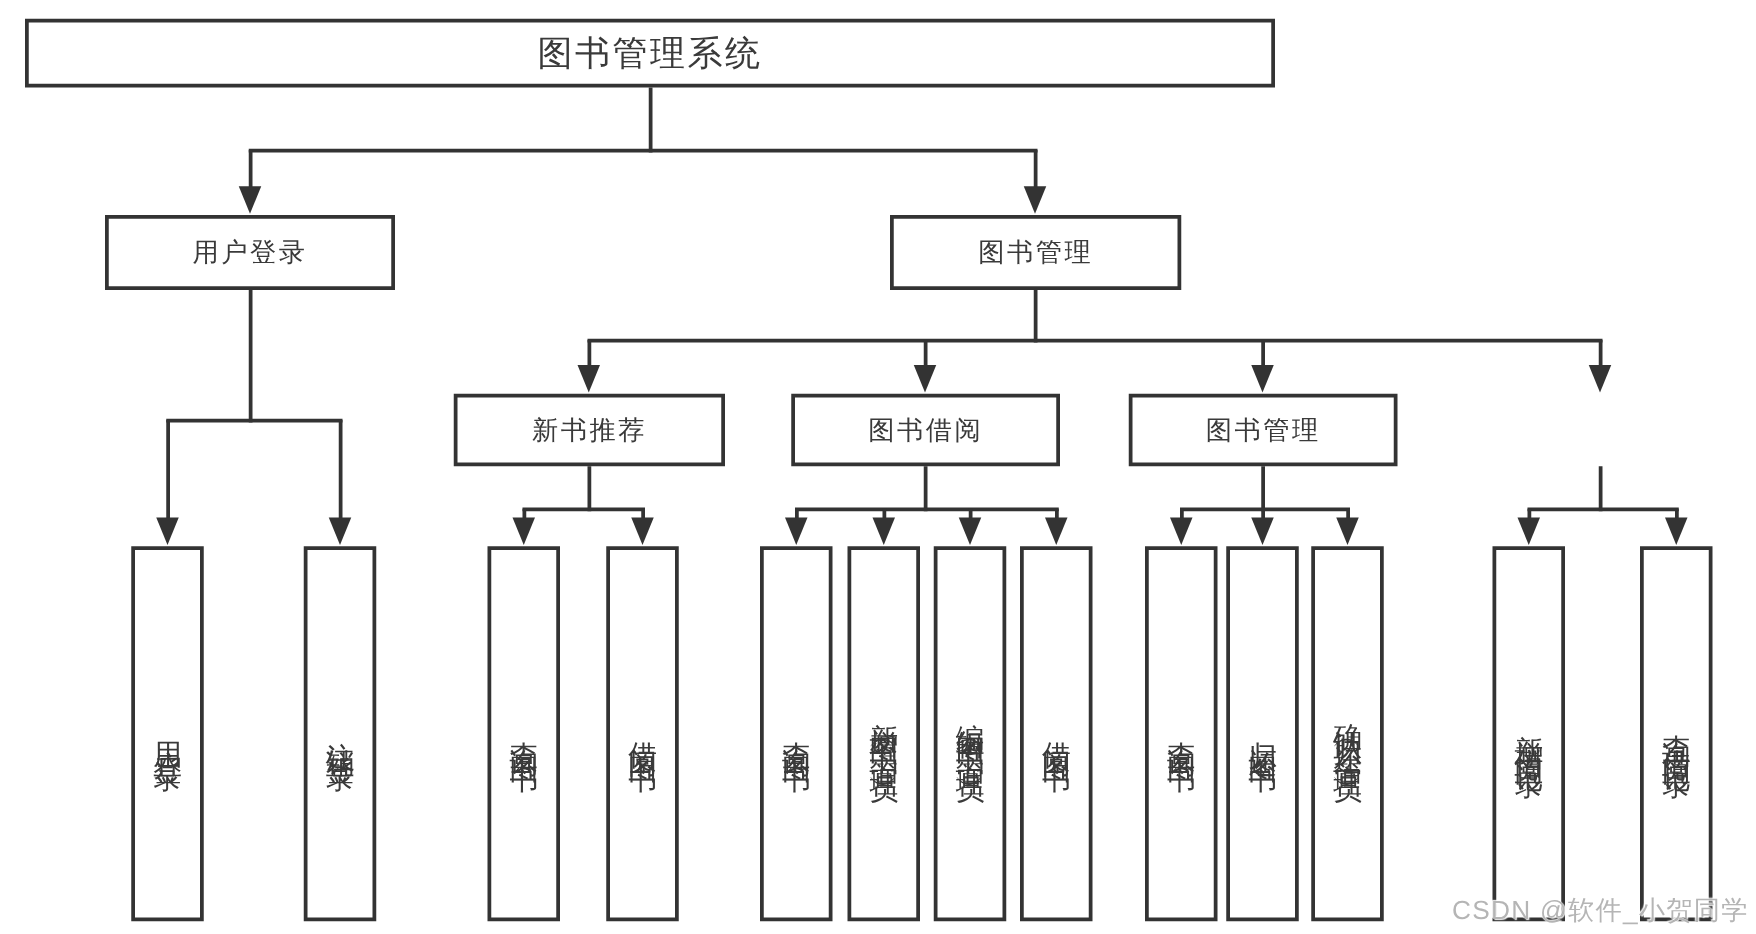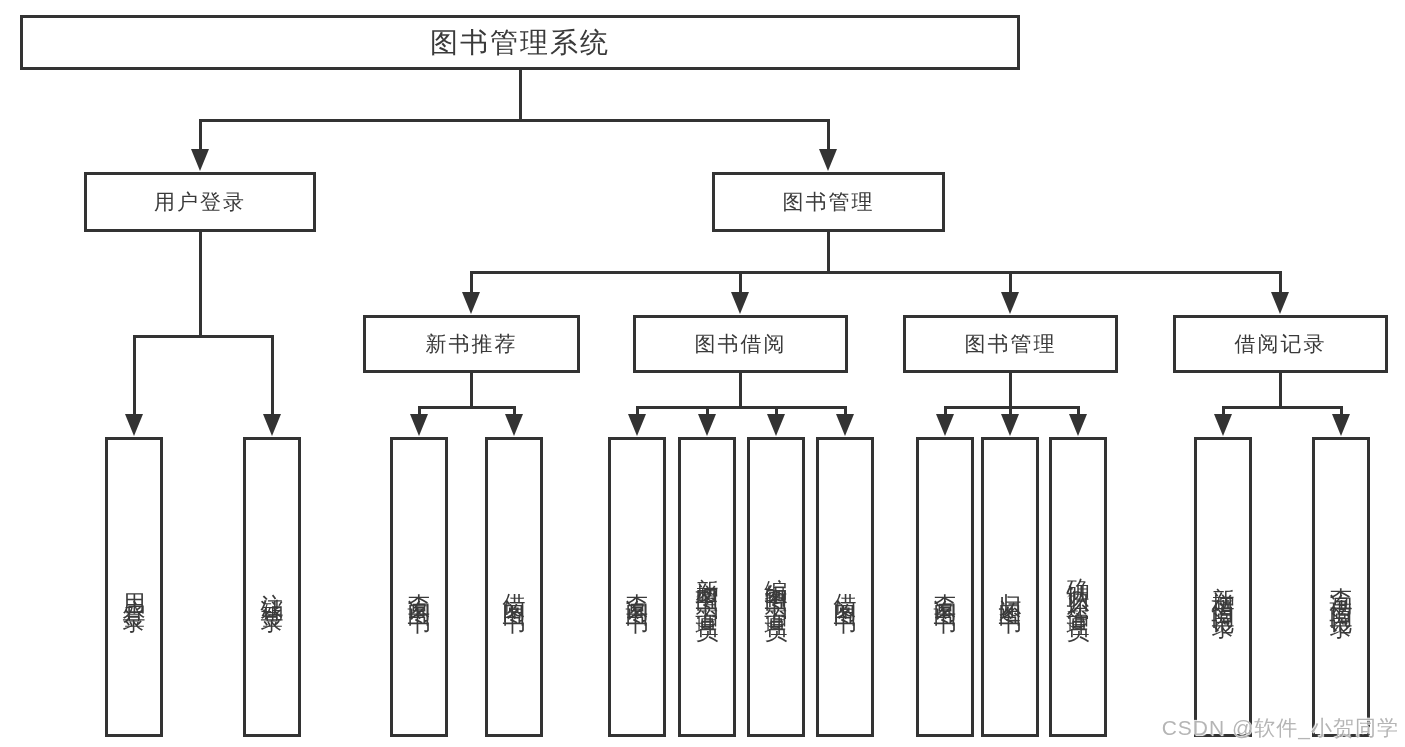--- a/index.html
+++ b/index.html
@@ -47,23 +47,20 @@
   </div>
 
   <div class="node h-node" style="left:363px;top:315px;width:217px;height:58px;">
     <span>新书推荐</span>
   </div>
   <div class="node h-node" style="left:633px;top:315px;width:215px;height:58px;">
     <span>图书借阅</span>
   </div>
   <div class="node h-node" style="left:903px;top:315px;width:215px;height:58px;">
     <span>图书管理</span>
-  </div>
-  <div class="node h-node" style="left:1173px;top:315px;width:215px;height:58px;">
-    <span>借阅记录</span>
   </div>
 
   <div class="node leaf-node" style="left:105px;top:437px;width:58px;height:300px;">
     <span>用户登录</span>
   </div>
   <div class="node leaf-node" style="left:243px;top:437px;width:58px;height:300px;">
     <span>注销登录</span>
   </div>
 
   <div class="node leaf-node" style="left:390px;top:437px;width:58px;height:300px;">

